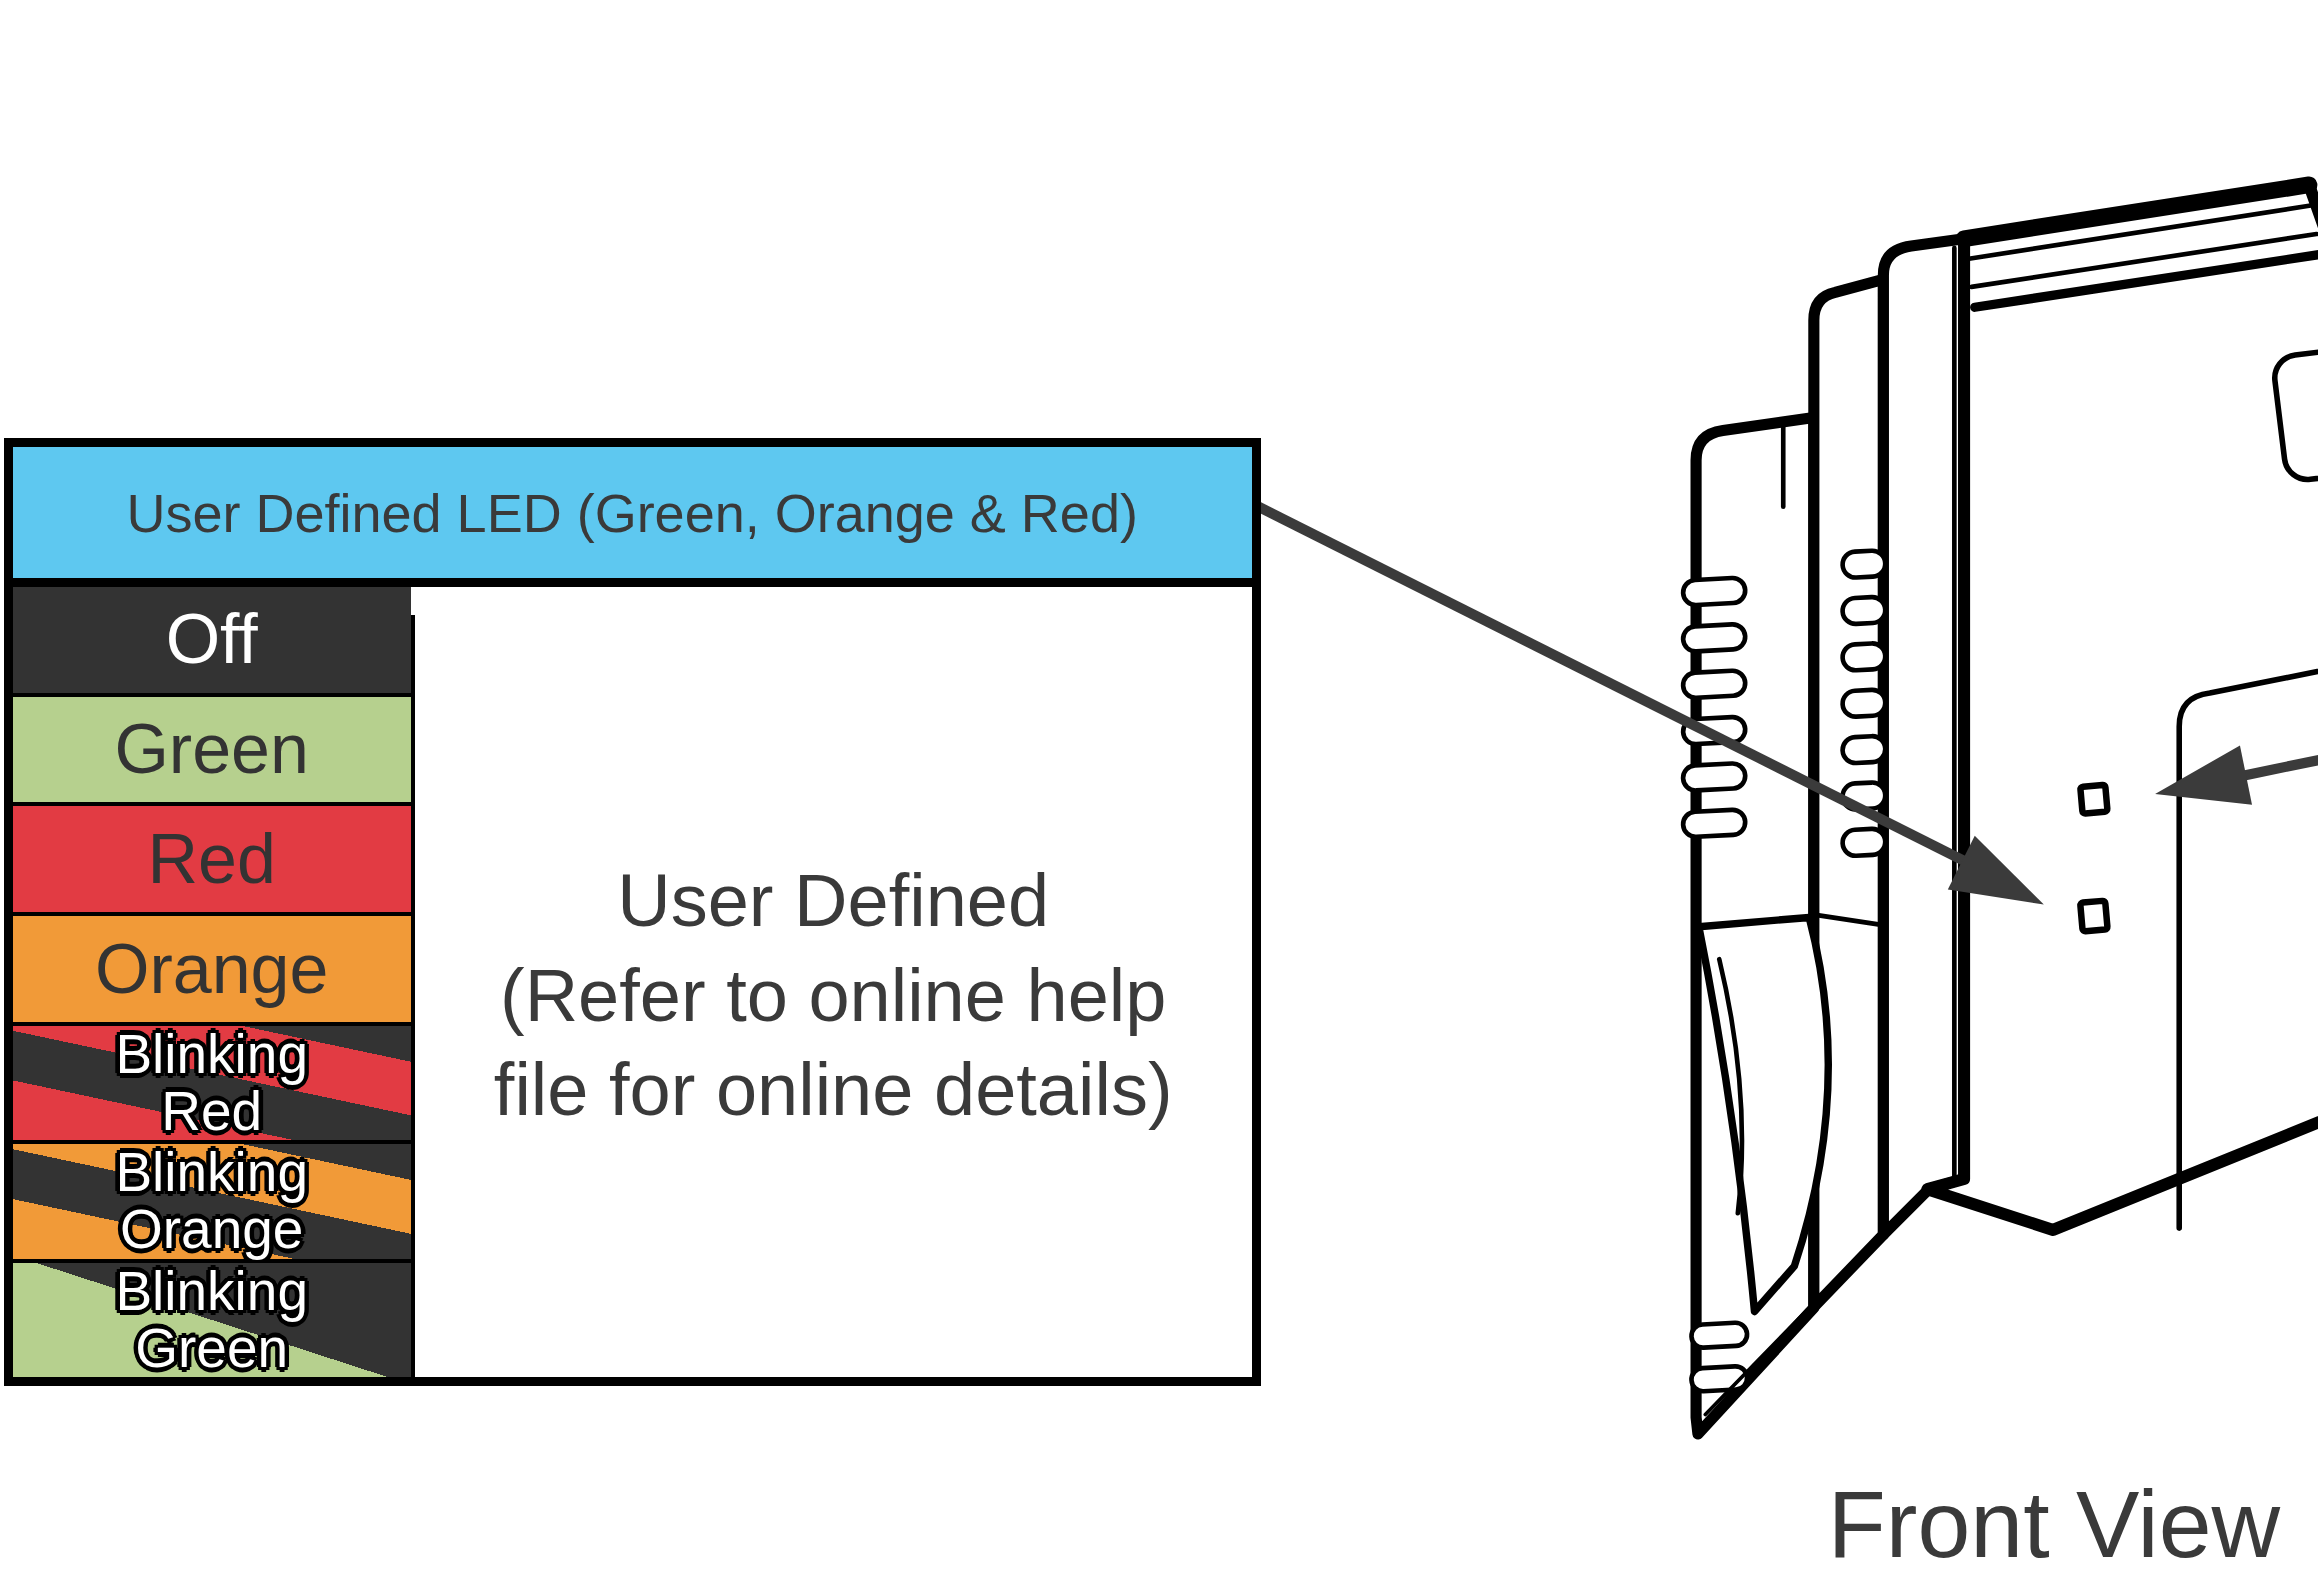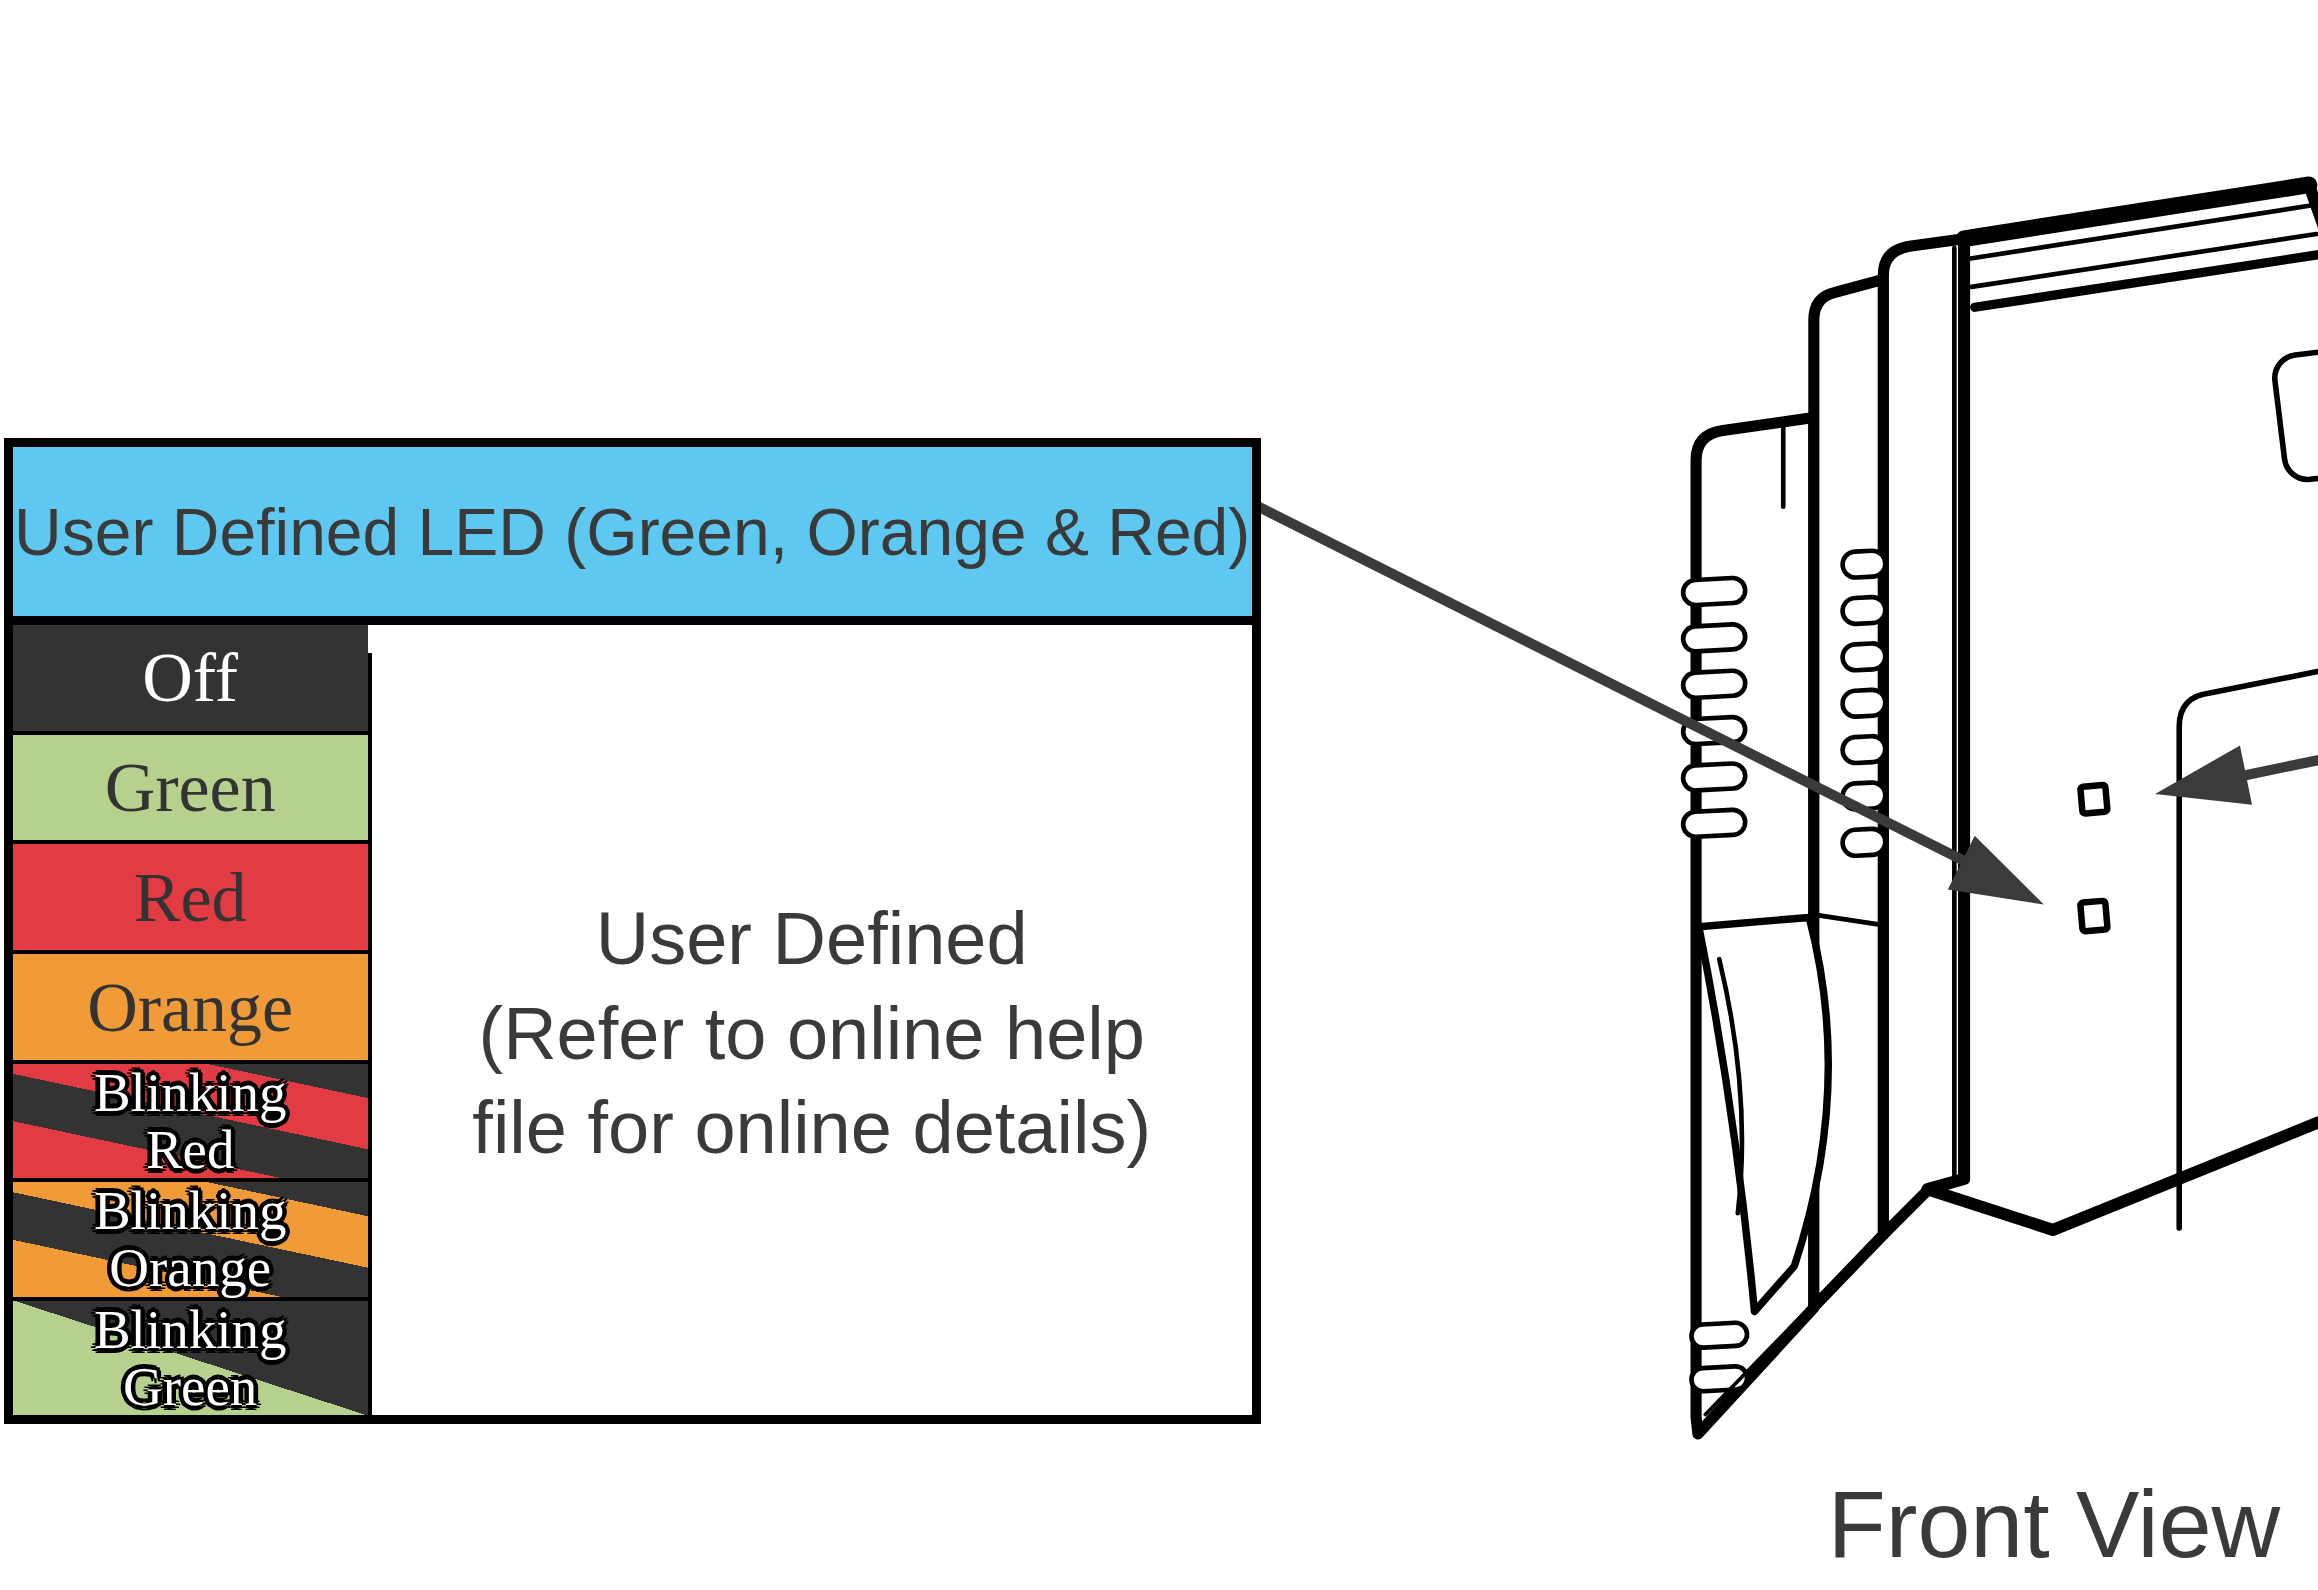--- a/index.html
+++ b/index.html
@@ -6,24 +6,24 @@
     --blue:#5ec8f0; --green:#b6d08e; --red:#e23b43; --orange:#f19a38;
     --dark:#333333; --ink:#3a3a3a; --arrow:#3b3b3b;
   }
   html,body{margin:0;padding:0;background:#fff;}
   body{font-family:"Liberation Sans","DejaVu Sans",sans-serif;color:var(--ink);}
   #stage{position:relative;width:3375px;height:1591px;background:#fff;overflow:hidden;}
   #device-svg{position:absolute;left:0;top:0;width:3375px;height:1591px;}
 
   
   .user-table{position:absolute;left:3.7px;top:438px;width:1257px;}
-  .ut-header{box-sizing:border-box;height:187px;background:var(--blue);border:9.3px solid #000;
-    display:flex;align-items:center;justify-content:center;font-size:66px;white-space:nowrap;}
+  .ut-header{box-sizing:border-box;height:149px;background:var(--blue);border:9.3px solid #000;
+    display:flex;align-items:center;justify-content:center;font-size:54px;white-space:nowrap;}
   .ut-body{box-sizing:border-box;display:flex;border:9.3px solid #000;border-top:none;height:799px;background:#fff;}
-  .ut-swatches{width:355px;display:flex;flex-direction:column;font-family:Liberation Serif, serif;}
+  .ut-swatches{width:398px;display:flex;flex-direction:column;}
   .ut-row{flex:1;display:flex;flex-direction:column;align-items:center;justify-content:center;border-bottom:4.2px solid #000;}
   .ut-row:last-child{border-bottom:none;}
   .ut-row .line{font-size:70px;line-height:1.1;}
   .ut-row.off{background:var(--dark);color:#fff;}
   .ut-row.green{background:var(--green);color:var(--dark);}
   .ut-row.red{background:var(--red);color:var(--dark);}
   .ut-row.orange{background:var(--orange);color:var(--dark);}
   .ut-row.blinking .line{font-size:55px;line-height:1.04;color:#fff;
     text-shadow:4.6px 0 0 #000,-4.6px 0 0 #000,0 4.6px 0 #000,0 -4.6px 0 #000,
                 3.2px 3.2px 0 #000,-3.2px -3.2px 0 #000,3.2px -3.2px 0 #000,-3.2px 3.2px 0 #000;}

